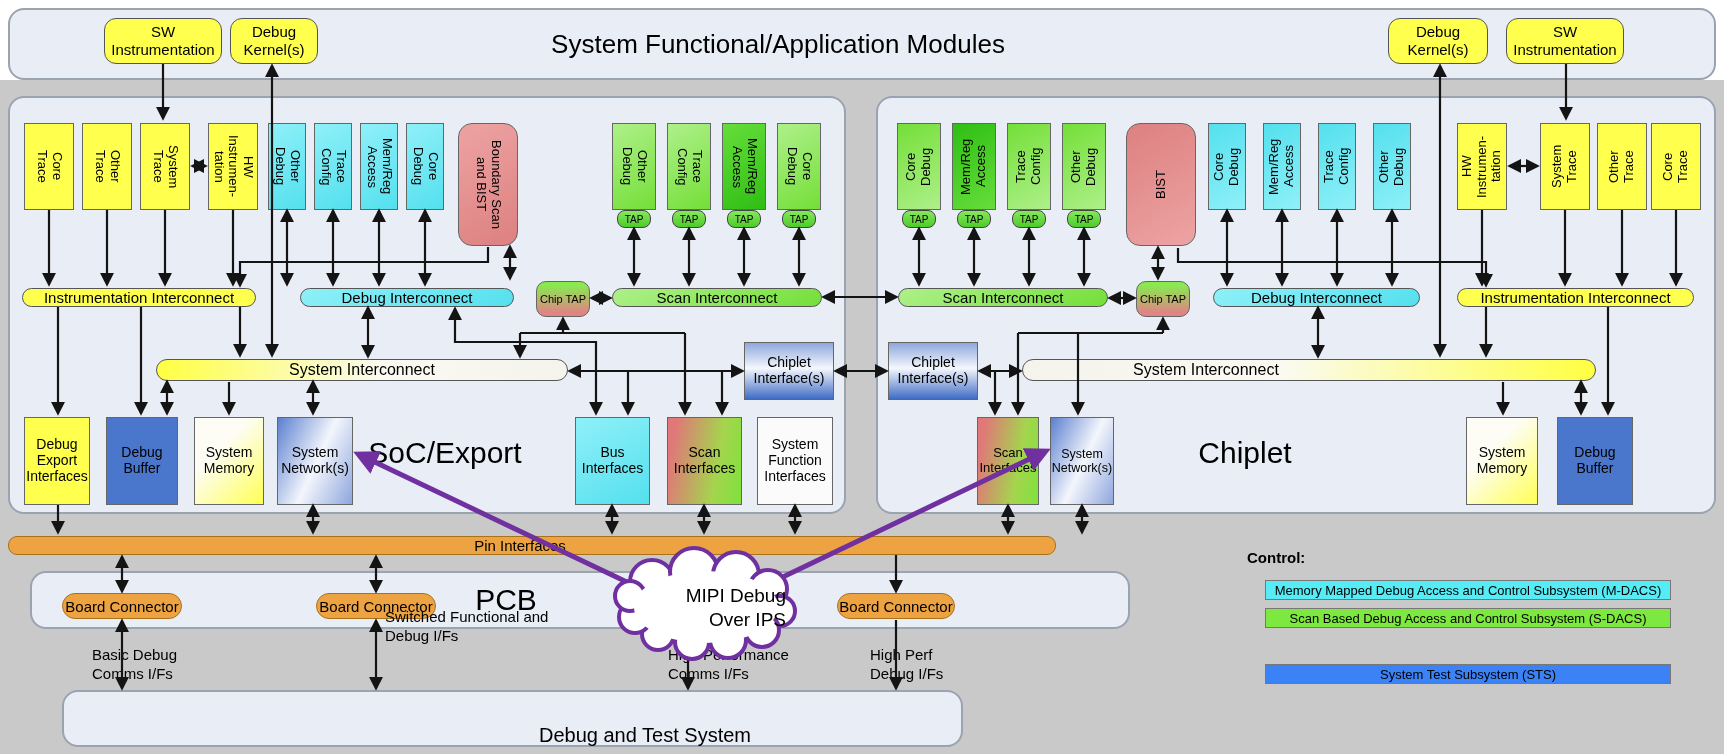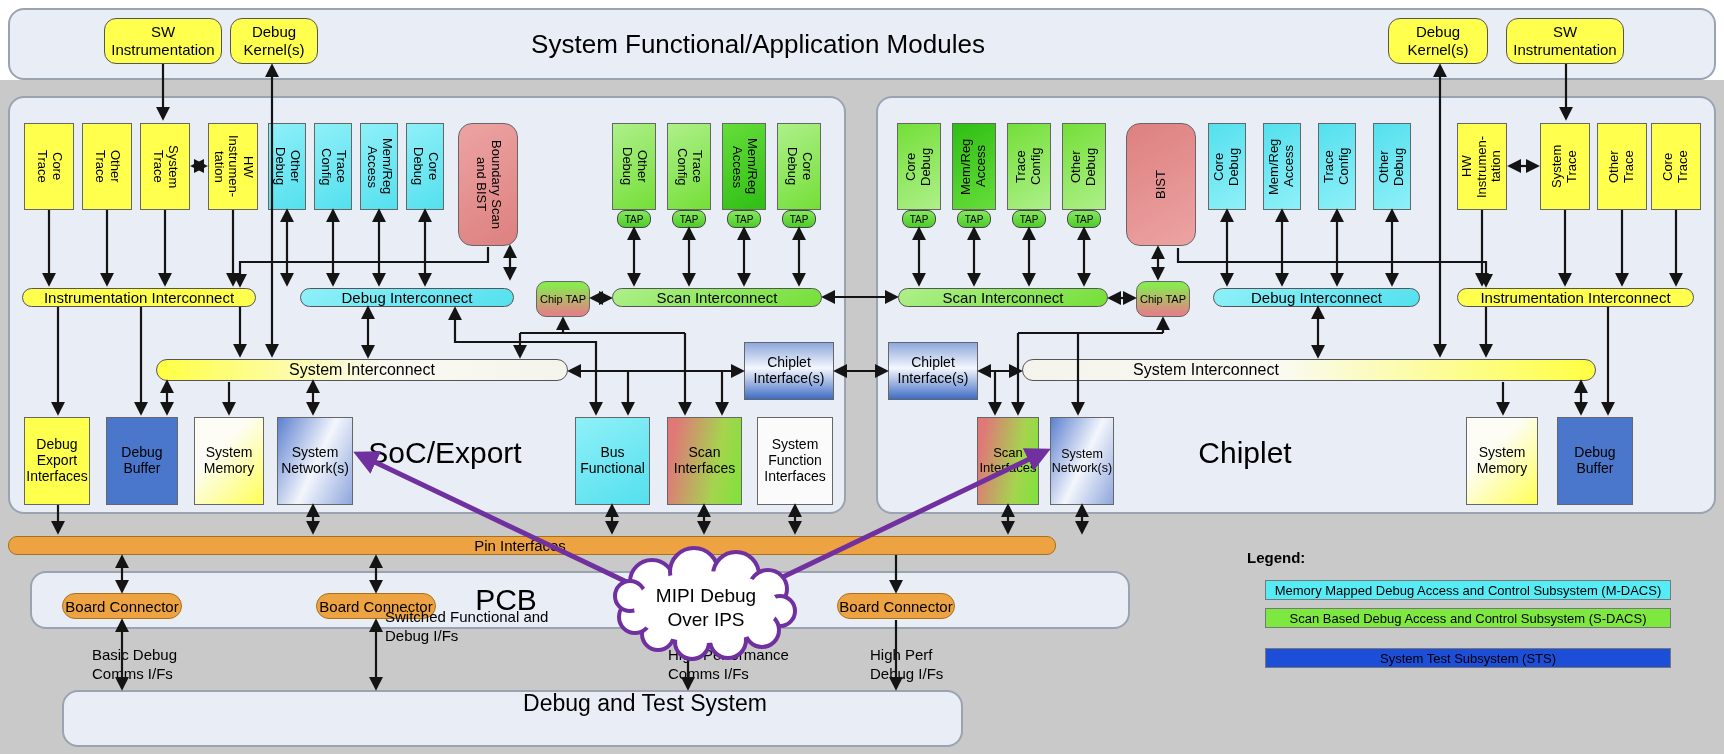--- a/index.html
+++ b/index.html
@@ -24,30 +24,30 @@
   .gradscanifc{background:linear-gradient(100deg,#e07878 10%,#a5d44e 65%,#7fe23c 100%);}
   .gradchiptap{background:linear-gradient(180deg,#8ae951 10%,#e08484 90%);}
   .gradsysicl{background:linear-gradient(90deg,#ffff42 0%,#fafaf2 55%,#f4f4ec 100%);}
   .gradsysicr{background:linear-gradient(270deg,#ffff42 0%,#fafaf2 55%,#f4f4ec 100%);}
   .whitebox{background:#fbfbfb;}
   .orangebar{position:absolute;background:#eda342;border:1px solid #a8711c;box-sizing:border-box;}
   .conn{position:absolute;background:#eda342;border:1px solid #a8711c;border-radius:13px;display:flex;align-items:center;justify-content:center;font-size:15px;box-sizing:border-box;}
   .iolabel{position:absolute;font-size:15px;text-align:left;white-space:pre-line;line-height:1.25;}
   .legendbar{position:absolute;width:406px;height:20px;border:1px solid #777;box-sizing:border-box;display:flex;align-items:center;justify-content:center;font-size:13px;white-space:nowrap;}
   svg.overlay{position:absolute;left:0;top:0;pointer-events:none;}
-  .cloudtext{position:absolute;left:626px;top:584px;width:160px;text-align:center;font-size:19px;line-height:1.25;white-space:pre-line;}
+  .cloudtext{position:absolute;left:626px;top:584px;width:160px;text-align:right;font-size:19px;line-height:1.25;white-space:pre-line;}
 </style>
 </head>
 <body>
 
 <div id="canvas">
   <div class="graybg"></div>
 
   <div class="container" style="left:8px;top:8px;width:1708px;height:72px;"></div>
-  <div class="bigtitle" style="left:508px;top:29px;width:500px;font-size:26px;">System Functional/Application Modules</div>
+  <div class="bigtitle" style="left:528px;top:29px;width:500px;font-size:26px;">System Functional/Application Modules</div>
   <div class="pill ylw" style="left:104px;top:18px;width:118px;height:46px;border-radius:12px;white-space:pre-line;text-align:center;line-height:1.2;">SW
 Instrumentation</div>
   <div class="pill ylw" style="left:230px;top:18px;width:88px;height:46px;border-radius:12px;white-space:pre-line;text-align:center;line-height:1.2;">Debug
 Kernel(s)</div>
   <div class="pill ylw" style="left:1388px;top:18px;width:100px;height:46px;border-radius:12px;white-space:pre-line;text-align:center;line-height:1.2;">Debug
 Kernel(s)</div>
   <div class="pill ylw" style="left:1506px;top:18px;width:118px;height:46px;border-radius:12px;white-space:pre-line;text-align:center;line-height:1.2;">SW
 Instrumentation</div>
 
   <div class="container" style="left:8px;top:96px;width:838px;height:418px;"></div>
@@ -104,21 +104,21 @@
 Export
 Interfaces</div>
   <div class="box blu" style="left:106px;top:417px;width:72px;height:88px;font-size:14px;">Debug
 Buffer</div>
   <div class="box gradsysmem" style="left:194px;top:417px;width:70px;height:88px;font-size:14px;">System
 Memory</div>
   <div class="box gradsysnet" style="left:277px;top:417px;width:76px;height:88px;font-size:14px;">System
 Network(s)</div>
   <div class="bigtitle" style="left:350px;top:436px;width:190px;">SoC/Export</div>
   <div class="box cyn" style="left:575px;top:417px;width:75px;height:88px;font-size:14px;">Bus
-Functional</div>
+Interfaces</div>
   <div class="box gradscanifc" style="left:667px;top:417px;width:75px;height:88px;font-size:14px;">Scan
 Interfaces</div>
   <div class="box whitebox" style="left:757px;top:417px;width:76px;height:88px;font-size:14px;">System
 Function
 Interfaces</div>
 
   <div class="box grn vtf" style="left:897px;top:123px;width:44px;height:87px;">Core
 Debug</div>
   <div class="box grnd vtf" style="left:952px;top:123px;width:44px;height:87px;">Mem/Reg
 Access</div>
@@ -181,26 +181,26 @@
   <div class="iolabel" style="left:92px;top:646px;width:160px;">Basic Debug
 Comms I/Fs</div>
   <div class="iolabel" style="left:385px;top:608px;width:170px;">Switched Functional and
 Debug I/Fs</div>
   <div class="iolabel" style="left:668px;top:646px;width:160px;">High Performance
 Comms I/Fs</div>
   <div class="iolabel" style="left:870px;top:646px;width:160px;">High Perf
 Debug I/Fs</div>
 
   <div class="container" style="left:62px;top:690px;width:901px;height:57px;"></div>
-  <div class="bigtitle" style="left:495px;top:690px;width:300px;font-size:23px;">Debug and Test System</div>
-
-  <div style="position:absolute;left:1247px;top:549px;font-size:15px;font-weight:bold;">Legend:</div>
+  <div class="bigtitle" style="left:495px;top:724px;width:300px;font-size:20px;">Debug and Test System</div>
+
+  <div style="position:absolute;left:1247px;top:549px;font-size:15px;font-weight:bold;">Control:</div>
   <div class="legendbar" style="left: 1265px; top: 608px; background-color: rgb(124, 232, 64);">Scan Based Debug Access and Control Subsystem (S-DACS)</div>
   <div class="legendbar" style="left: 1265px; top: 580px; background-color: rgb(85, 236, 246);">Memory Mapped Debug Access and Control Subsystem (M-DACS)</div>
-  <div class="legendbar" style="left: 1265px; top: 648px; background-color: #1d4ed8;">System Test Subsystem (STS)</div>
+  <div class="legendbar" style="left: 1265px; top: 664px; background-color: #3b82f6;">System Test Subsystem (STS)</div>
 
   <svg class="overlay" width="1724" height="754" viewBox="0 0 1724 754">
     <defs>
       <marker id="ah" viewBox="0 0 10 10" refX="8" refY="5" markerWidth="6.5" markerHeight="6.5" orient="auto-start-reverse">
           <path d="M0,0 L10,5 L0,10 z" fill="#141414"></path>
         </marker>
       <marker id="ahp" viewBox="0 0 10 10" refX="7" refY="5" markerWidth="5" markerHeight="5" orient="auto-start-reverse">
           <path d="M0,0 L10,5 L0,10 z" fill="#7030a0"></path>
         </marker>
     </defs>

